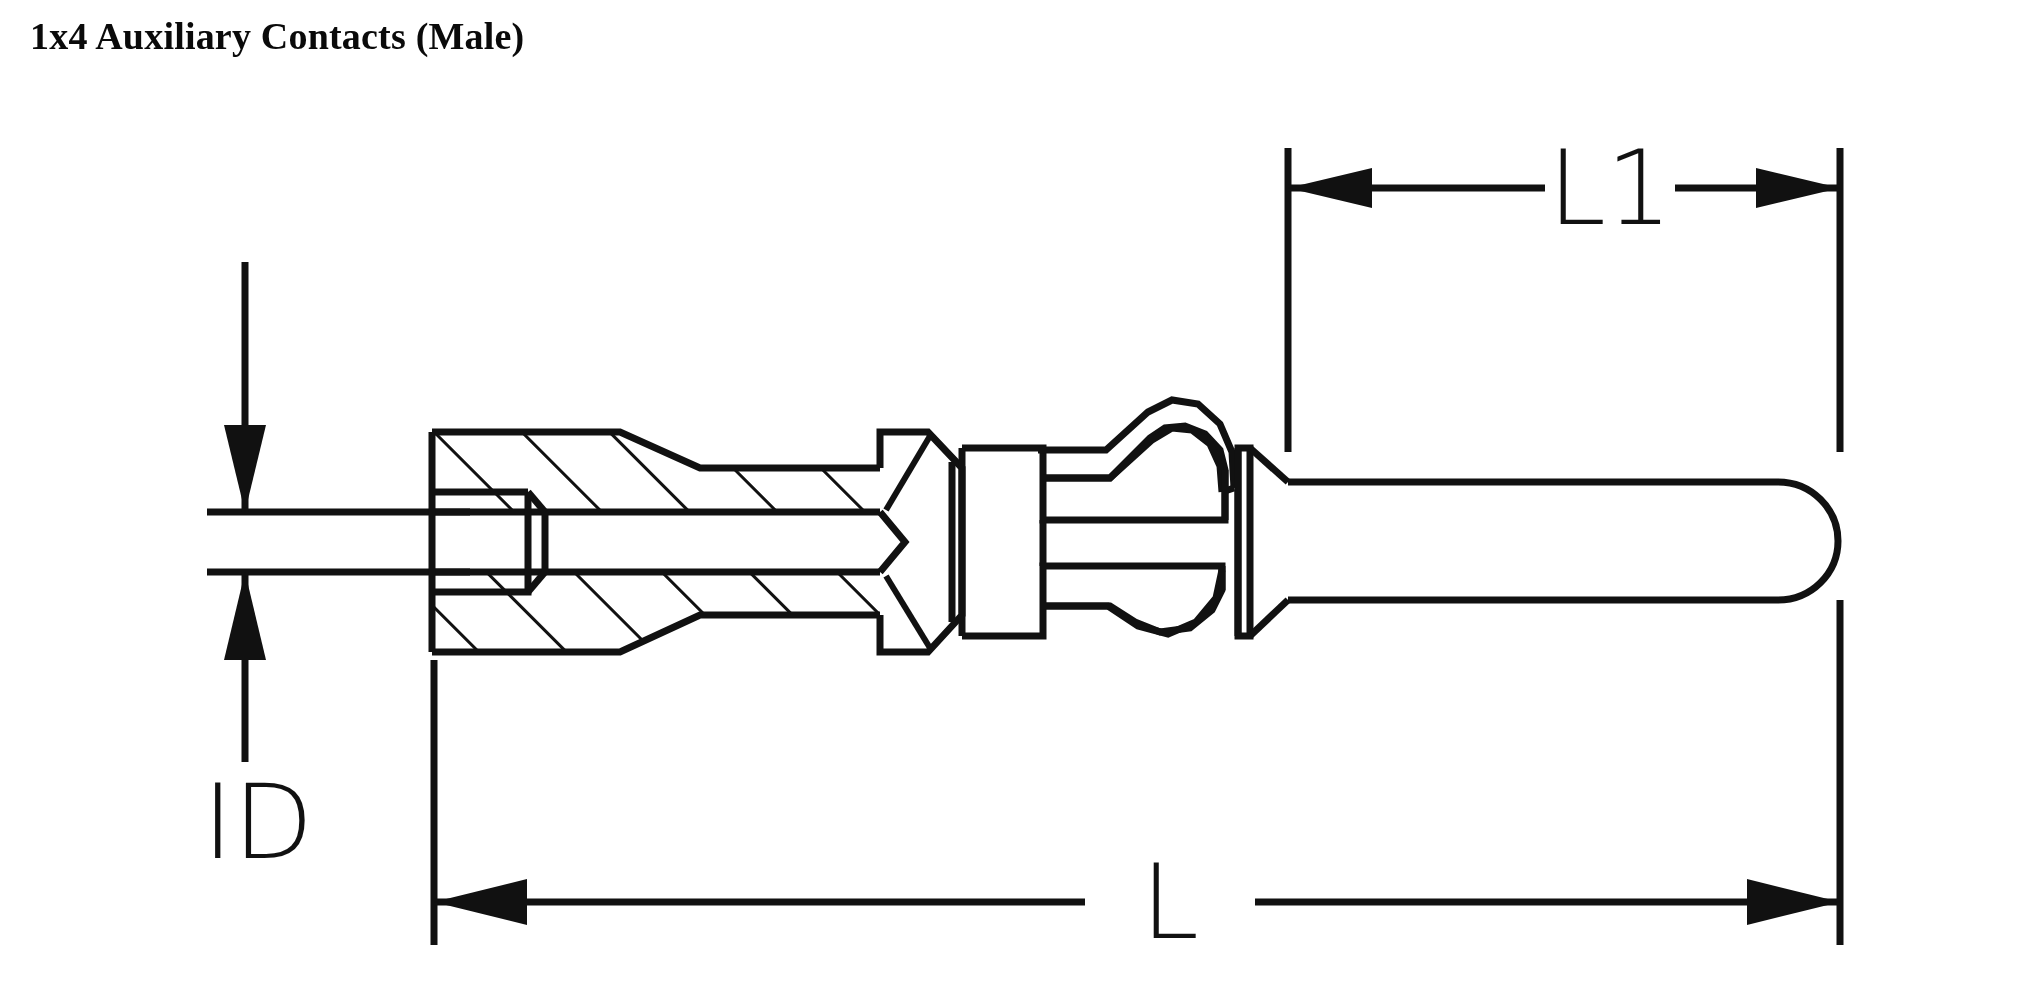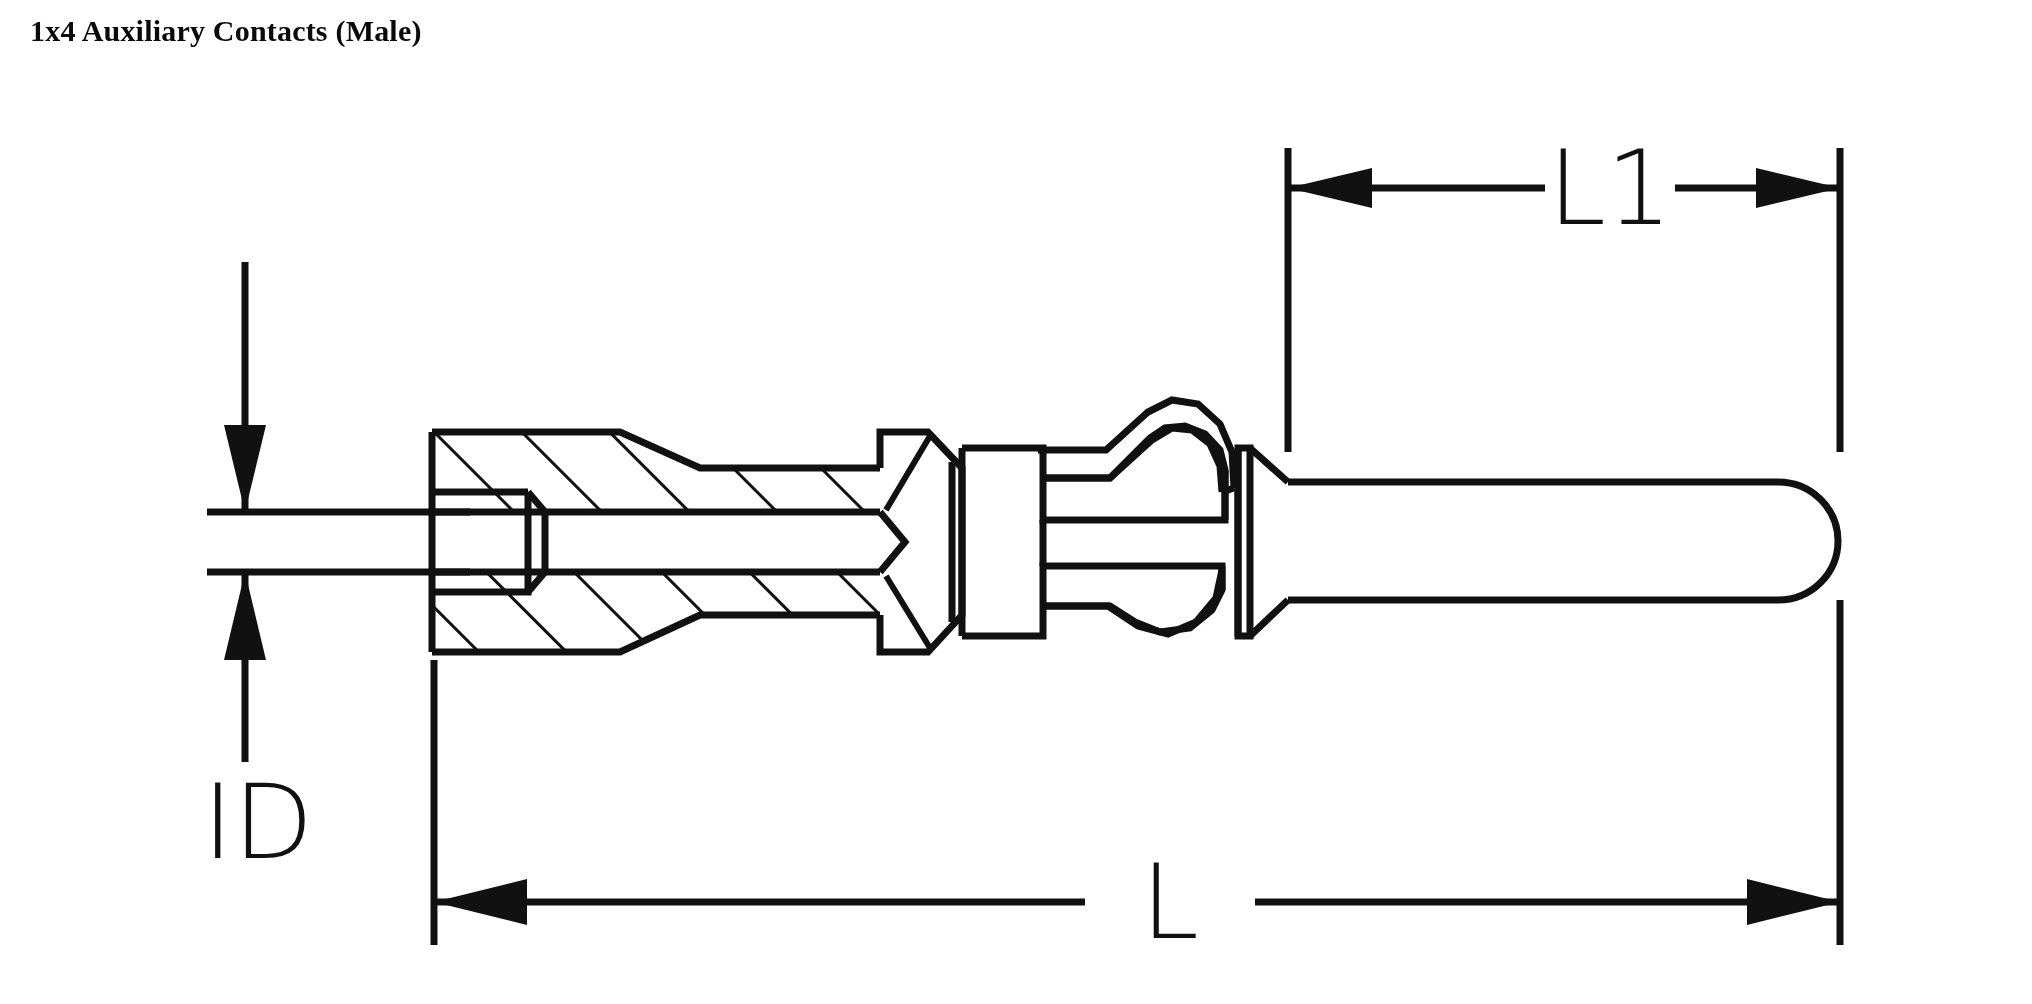--- a/index.html
+++ b/index.html
@@ -19,21 +19,21 @@
     width: 2032px;
     height: 1004px;
     background: #ffffff;
   }
   #title {
     position: absolute;
     left: 30px;
     top: 14px;
     font-family: "Liberation Serif", serif;
     font-weight: bold;
-    font-size: 30px;
+    font-size: 38px;
     color: #0a0a0a;
     letter-spacing: 0.2px;
     white-space: nowrap;
   }
   #drawing {
     position: absolute;
     left: 0;
     top: 0;
     width: 2032px;
     height: 1004px;

